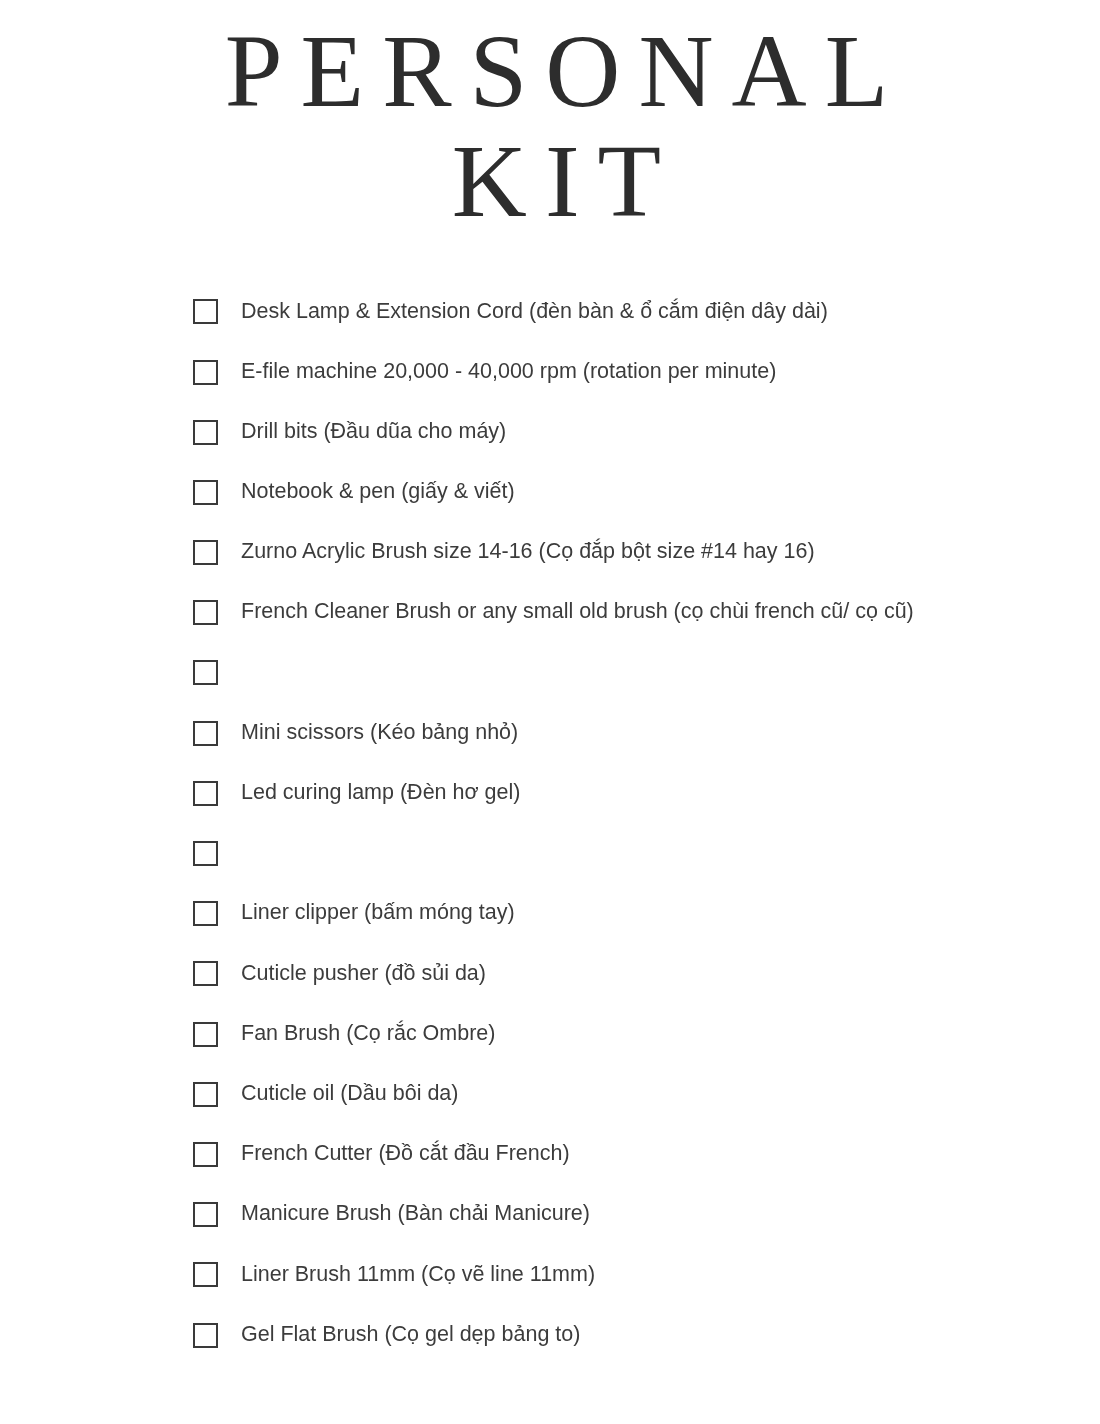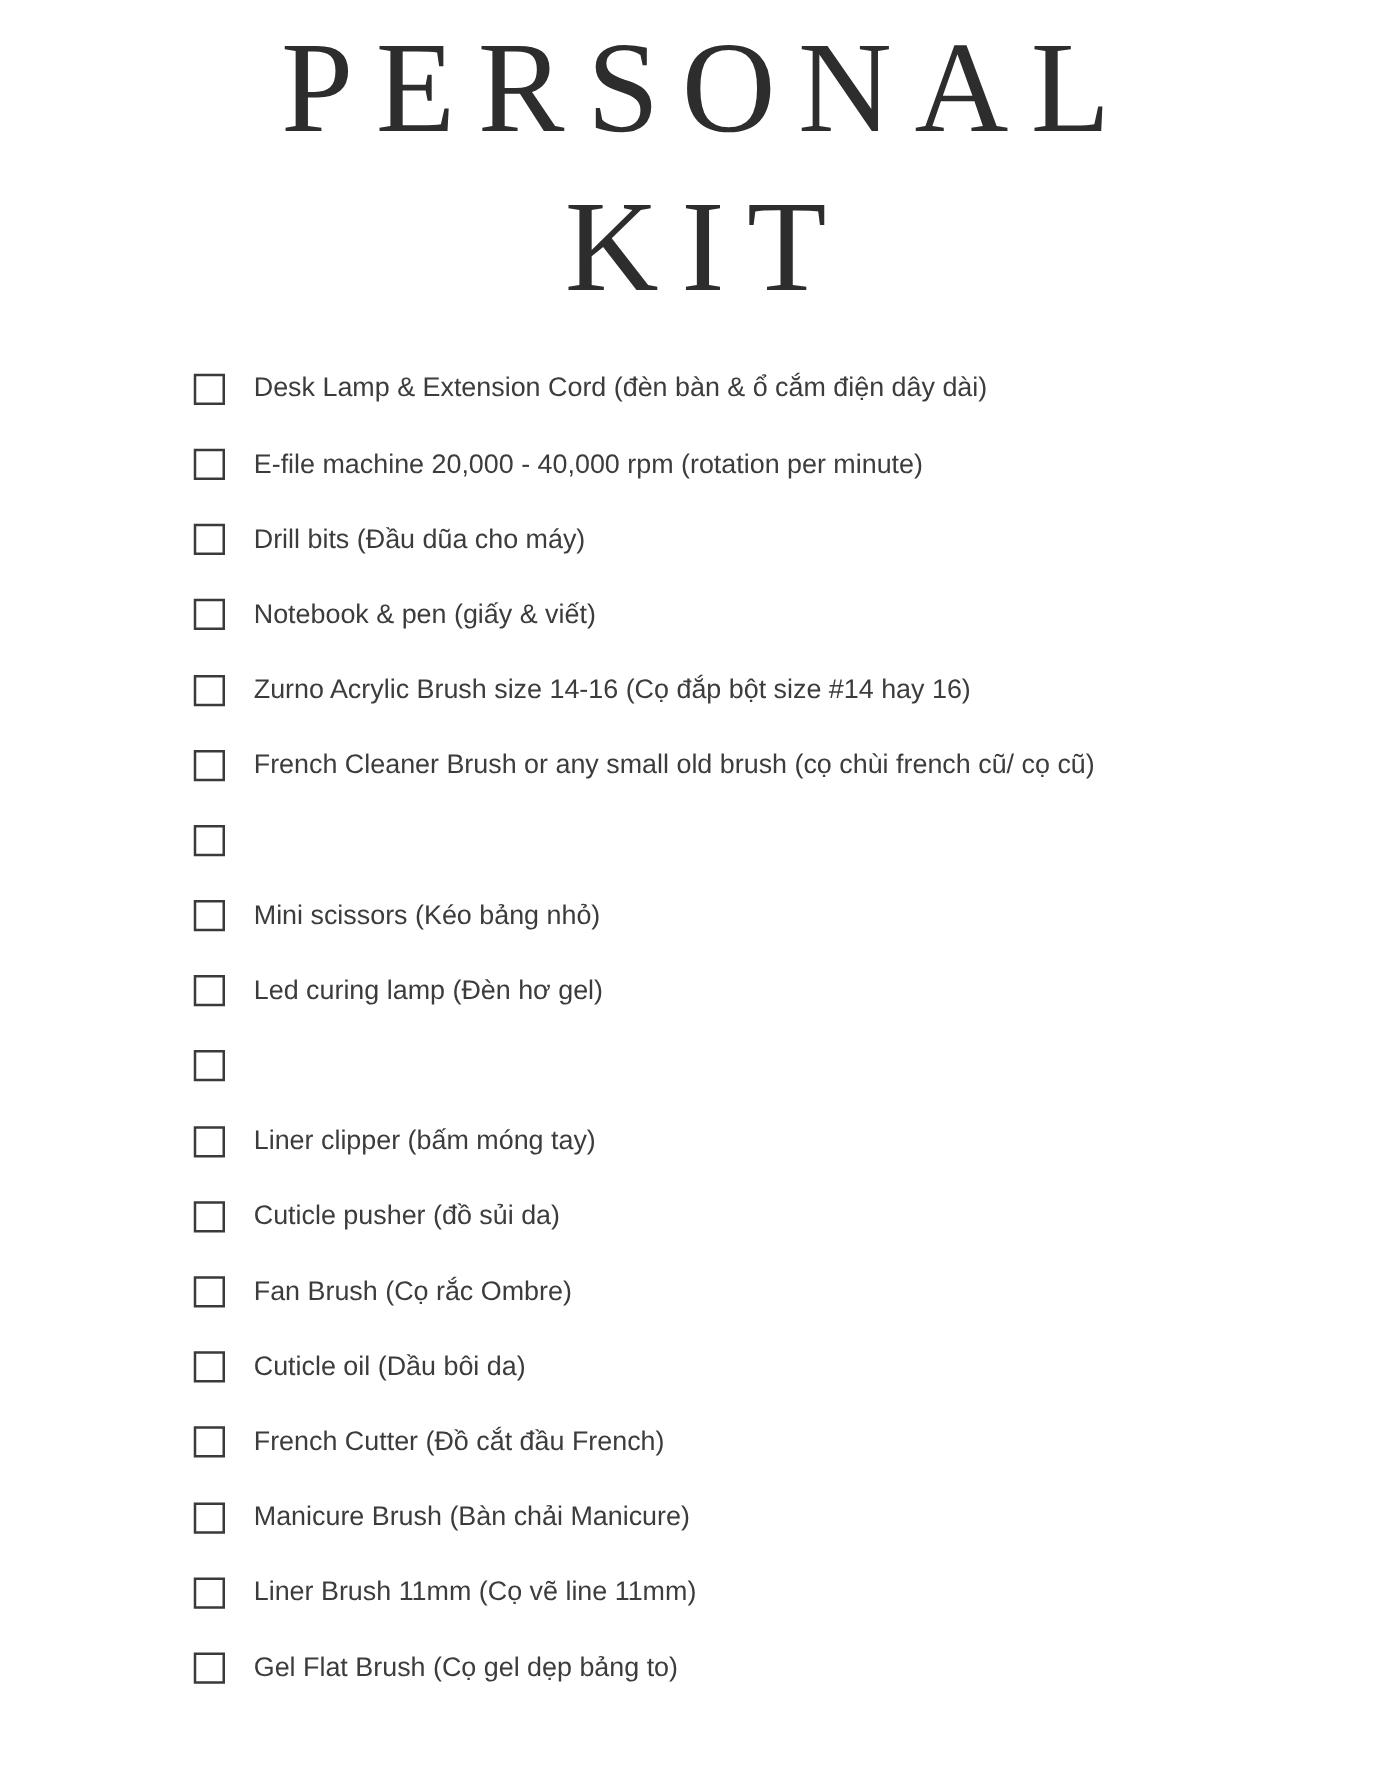--- a/index.html
+++ b/index.html
@@ -35,31 +35,32 @@
   }
   .title-line-1 {
     font-size: 104px;
     letter-spacing: 18px;
     text-indent: 18px;
   }
   .title-line-2 {
     font-size: 104px;
     letter-spacing: 18px;
     text-indent: 18px;
-    margin-top: 21px;
+    margin-top: 4px;
   }
   .checklist {
     margin: 30px 0 0 0;
     padding: 0 40px 0 155px;
     list-style: none;
   }
   .check-row {
     display: flex;
-    align-items: center;
+    align-items: flex-end;
     height: 60.2px;
+    margin-left: 38px;
   }
   .checkbox {
     width: 25px;
     height: 25px;
     min-width: 25px;
     border: 2.2px solid #3a3a3a;
     background: #ffffff;
     box-sizing: border-box;
     margin-right: 23px;
   }

